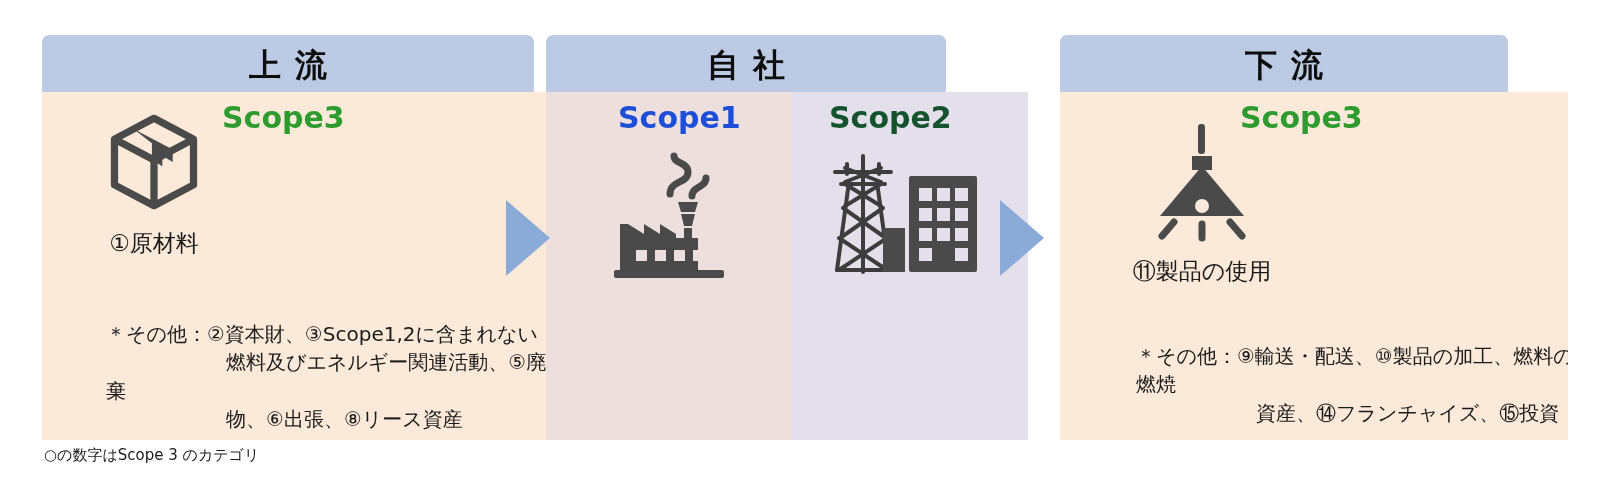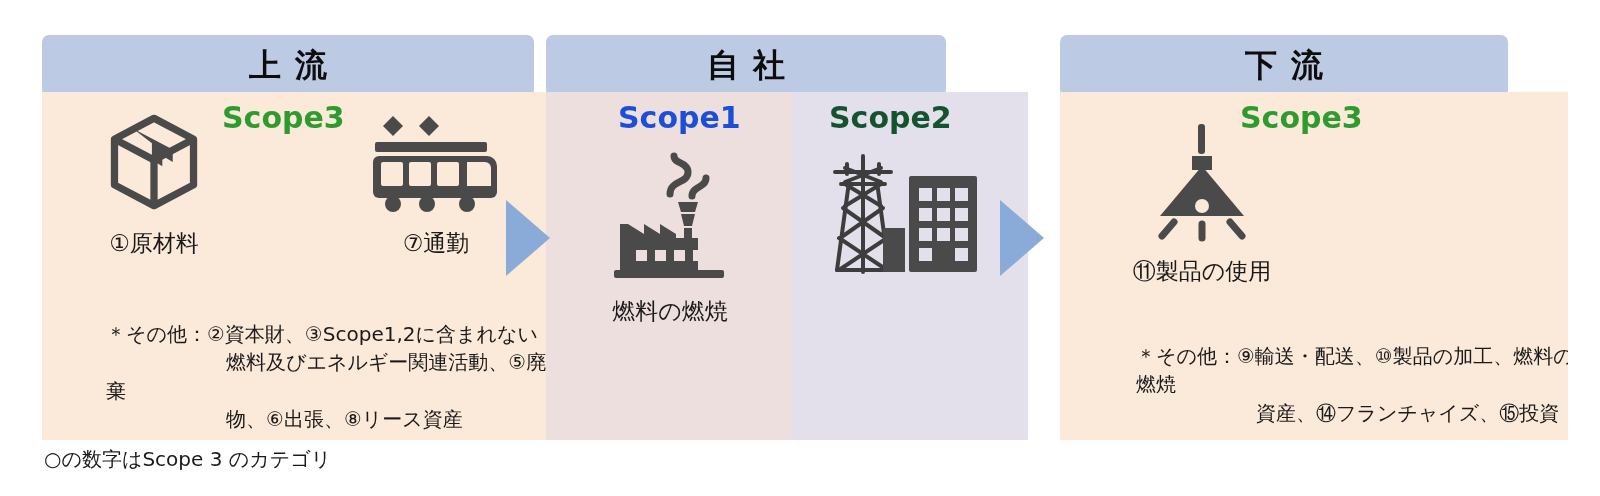--- a/index.html
+++ b/index.html
@@ -129,21 +129,21 @@
     border-left: 44px solid #8aaad8;
   }
   #arrow-1 { left: 506px;  top: 200px; }
   #arrow-2 { left: 1000px; top: 200px; }
 
   
   #bottom-caption {
     position: absolute;
     left: 44px;
     top: 446px;
-    font-size: 20px;
+    font-size: 15px;
     color: #1a1a1a;
     font-family: "DejaVu Sans", "Liberation Sans", sans-serif;
     white-space: nowrap;
   }
 
   svg { display: block; }
 </style>
 </head>
 <body>
 
@@ -172,42 +172,20 @@
             <path d="M50 8 L88 28 L88 72 L50 92 L12 72 L12 28 Z"></path>
             <path d="M12 28 L50 48 L88 28"></path>
             <path d="M50 48 L50 92"></path>
           </g>
           <path d="M30 18 L68 38 L68 50 L58 44 L58 54 L48 48 L48 32 Z" fill="#4a4a4a"></path>
         </svg>
       </div>
       <div class="caption">①原材料</div>
     </div>
 
-    <div class="item" id="it-commute">
-      <div class="icon-wrap" style="height:108px;">
-        <svg width="132" height="104" viewBox="0 0 130 104">
-          <g fill="#4a4a4a">
-            <path d="M22 6 L32 16 L22 26 L12 16 Z"></path>
-            <path d="M58 6 L68 16 L58 26 L48 16 Z"></path>
-            <rect x="4" y="32" width="112" height="10" rx="2"></rect>
-            <path d="M8 46 h108 a10 10 0 0 1 10 10 v26 a6 6 0 0 1 -6 6 H8 a6 6 0 0 1 -6 -6 V52 a6 6 0 0 1 6 -6 Z"></path>
-            <circle cx="22" cy="94" r="8"></circle>
-            <circle cx="56" cy="94" r="8"></circle>
-            <circle cx="96" cy="94" r="8"></circle>
-          </g>
-          <g fill="#fbe9d9">
-            <rect x="10" y="52" width="22" height="24" rx="2"></rect>
-            <rect x="38" y="52" width="22" height="24" rx="2"></rect>
-            <rect x="66" y="52" width="22" height="24" rx="2"></rect>
-            <path d="M96 52 h18 a6 6 0 0 1 6 6 v18 h-24 Z"></path>
-          </g>
-        </svg>
-      </div>
-      <div class="caption">⑦通勤</div>
-    </div>
 
 
     <div class="footnote" id="fn-upstream">＊その他：②資本財、③Scope1,2に含まれない
 　　　　　　燃料及びエネルギー関連活動、⑤廃棄
 　　　　　　物、⑥出張、⑧リース資産</div>
   </div>
 
   <div class="panel" id="panel-scope1">
     <div class="scope-title" id="scope1-ttl">Scope1</div>
 
@@ -226,21 +204,20 @@
             <rect x="6" y="120" width="110" height="8" rx="2"></rect>
           </g>
           <g fill="#eedfdf">
             <rect x="28" y="100" width="11" height="11"></rect>
             <rect x="47" y="100" width="11" height="11"></rect>
             <rect x="66" y="100" width="11" height="11"></rect>
             <rect x="85" y="100" width="11" height="11"></rect>
           </g>
         </svg>
       </div>
-      <div class="caption">燃料の燃焼</div>
     </div>
   </div>
 
   <div class="panel" id="panel-scope2">
     <div class="scope-title" id="scope2-ttl">Scope2</div>
 
     <div class="item" id="it-elec">
       <div class="icon-wrap" style="height:132px;">
         <svg width="168" height="132" viewBox="0 0 168 132">
 

